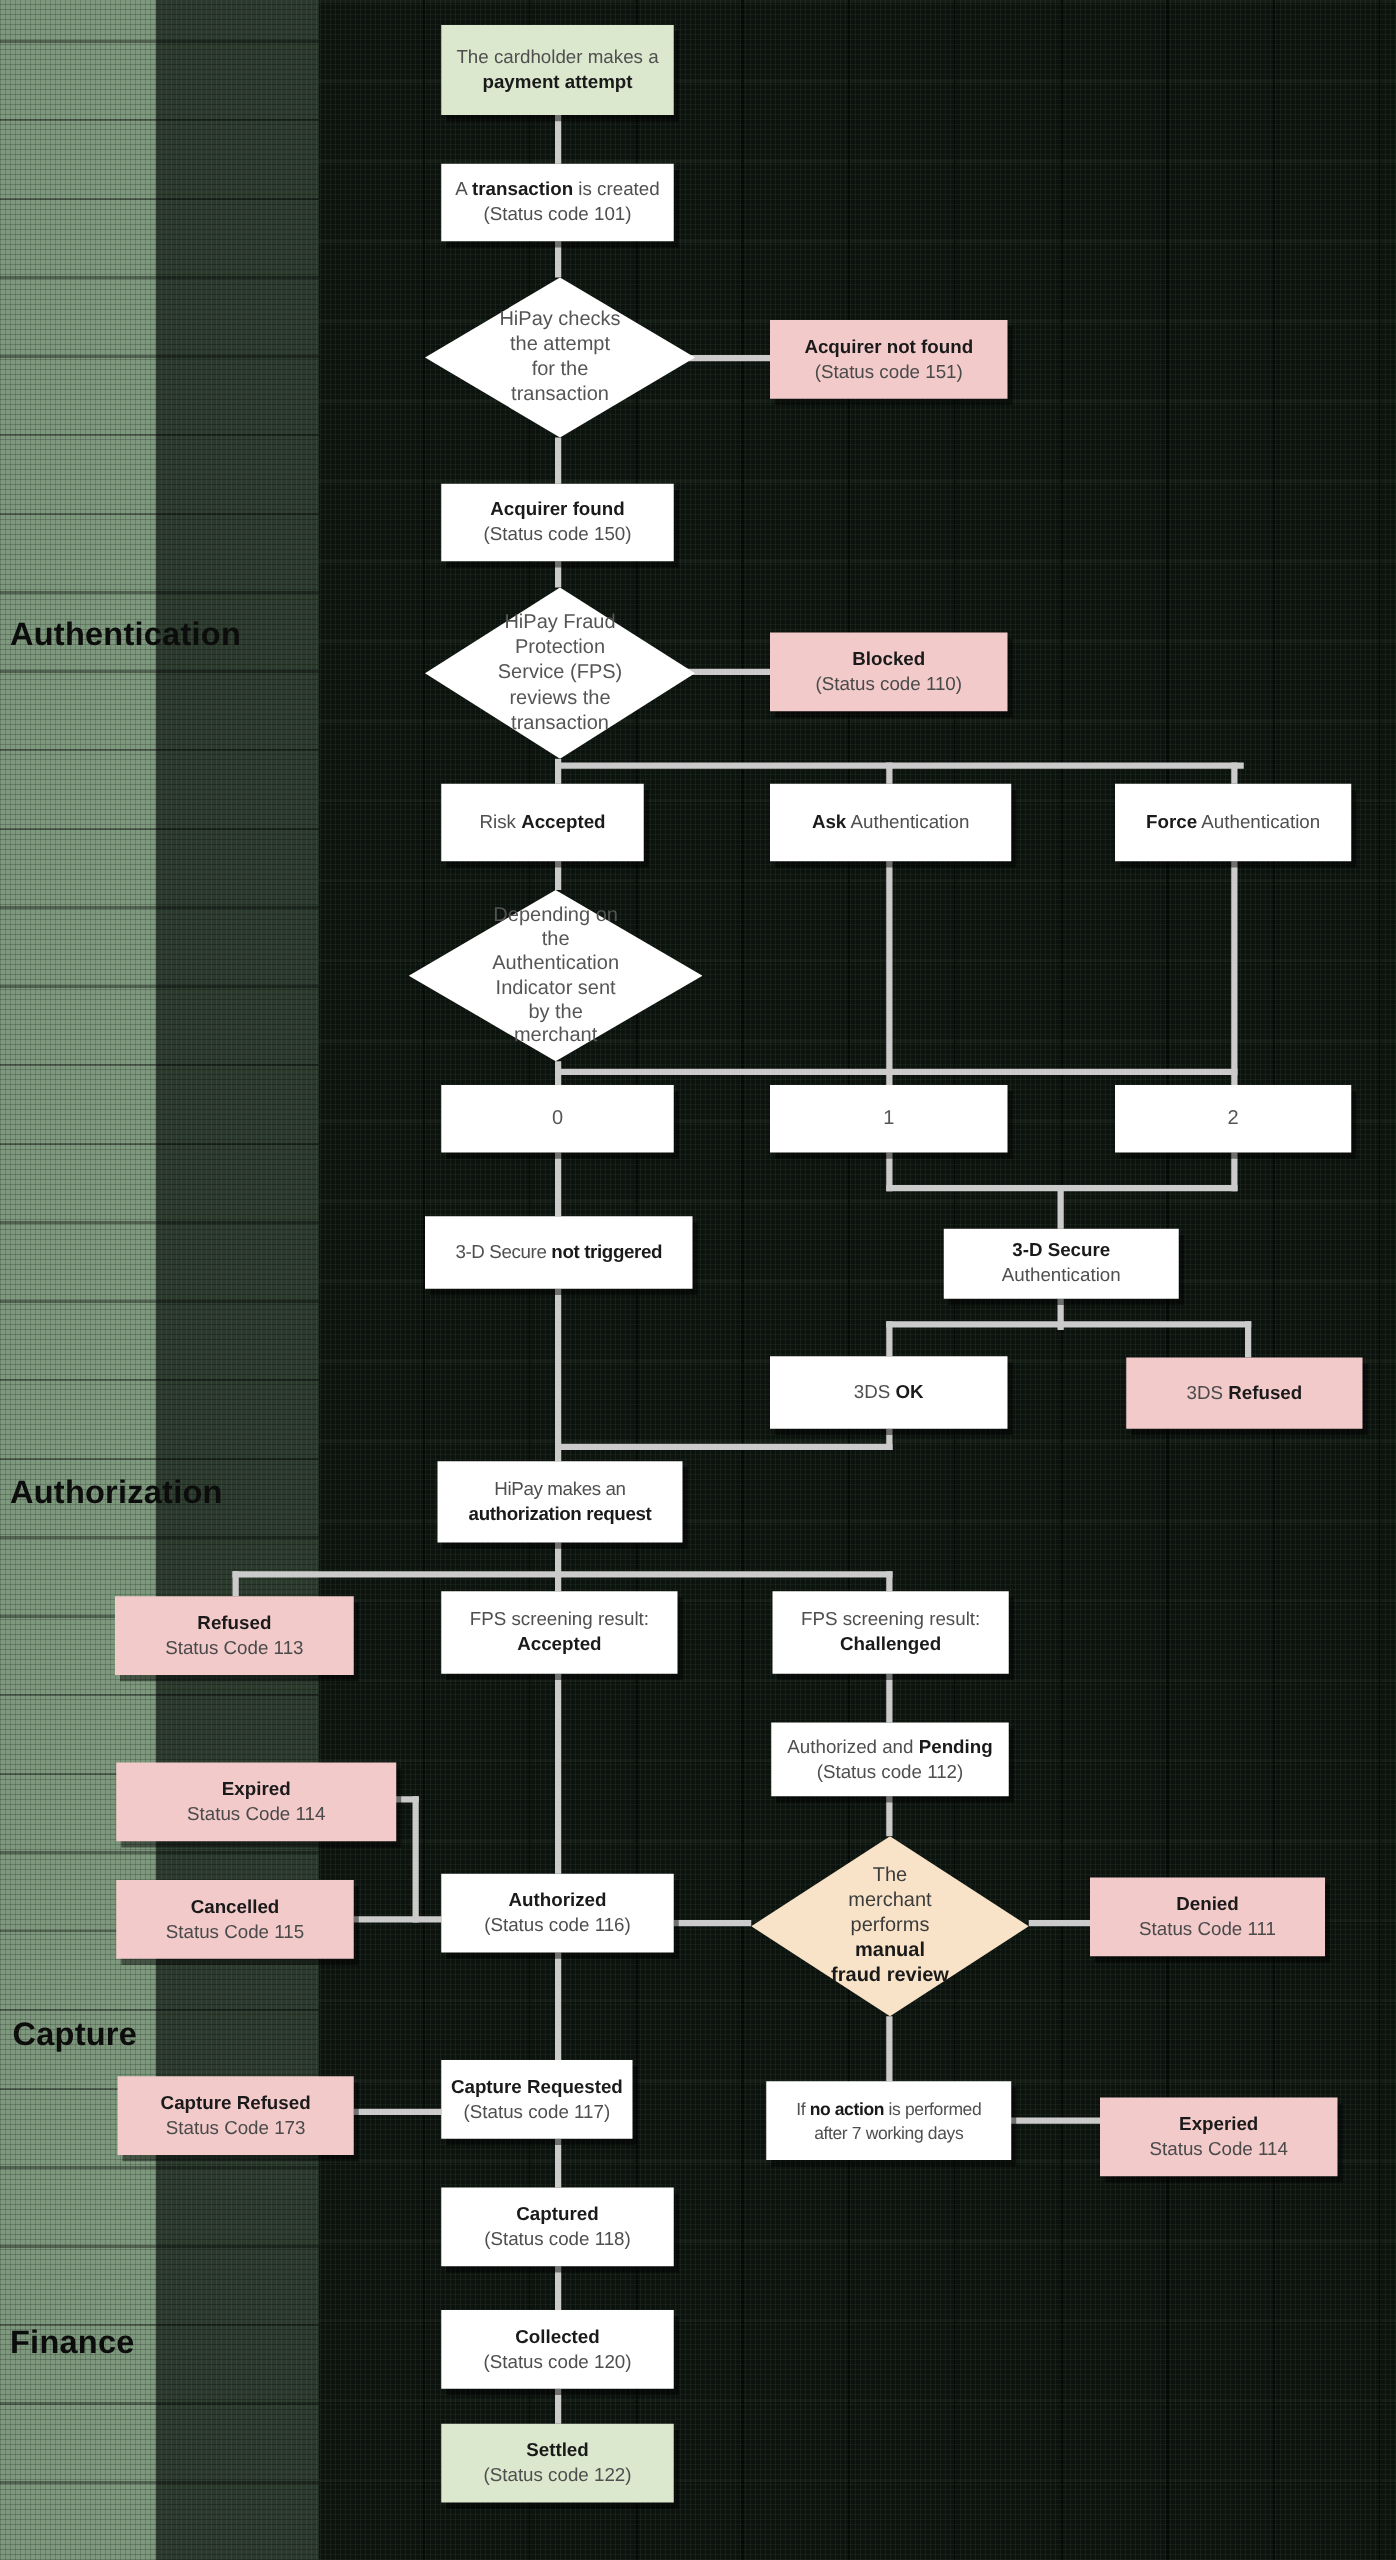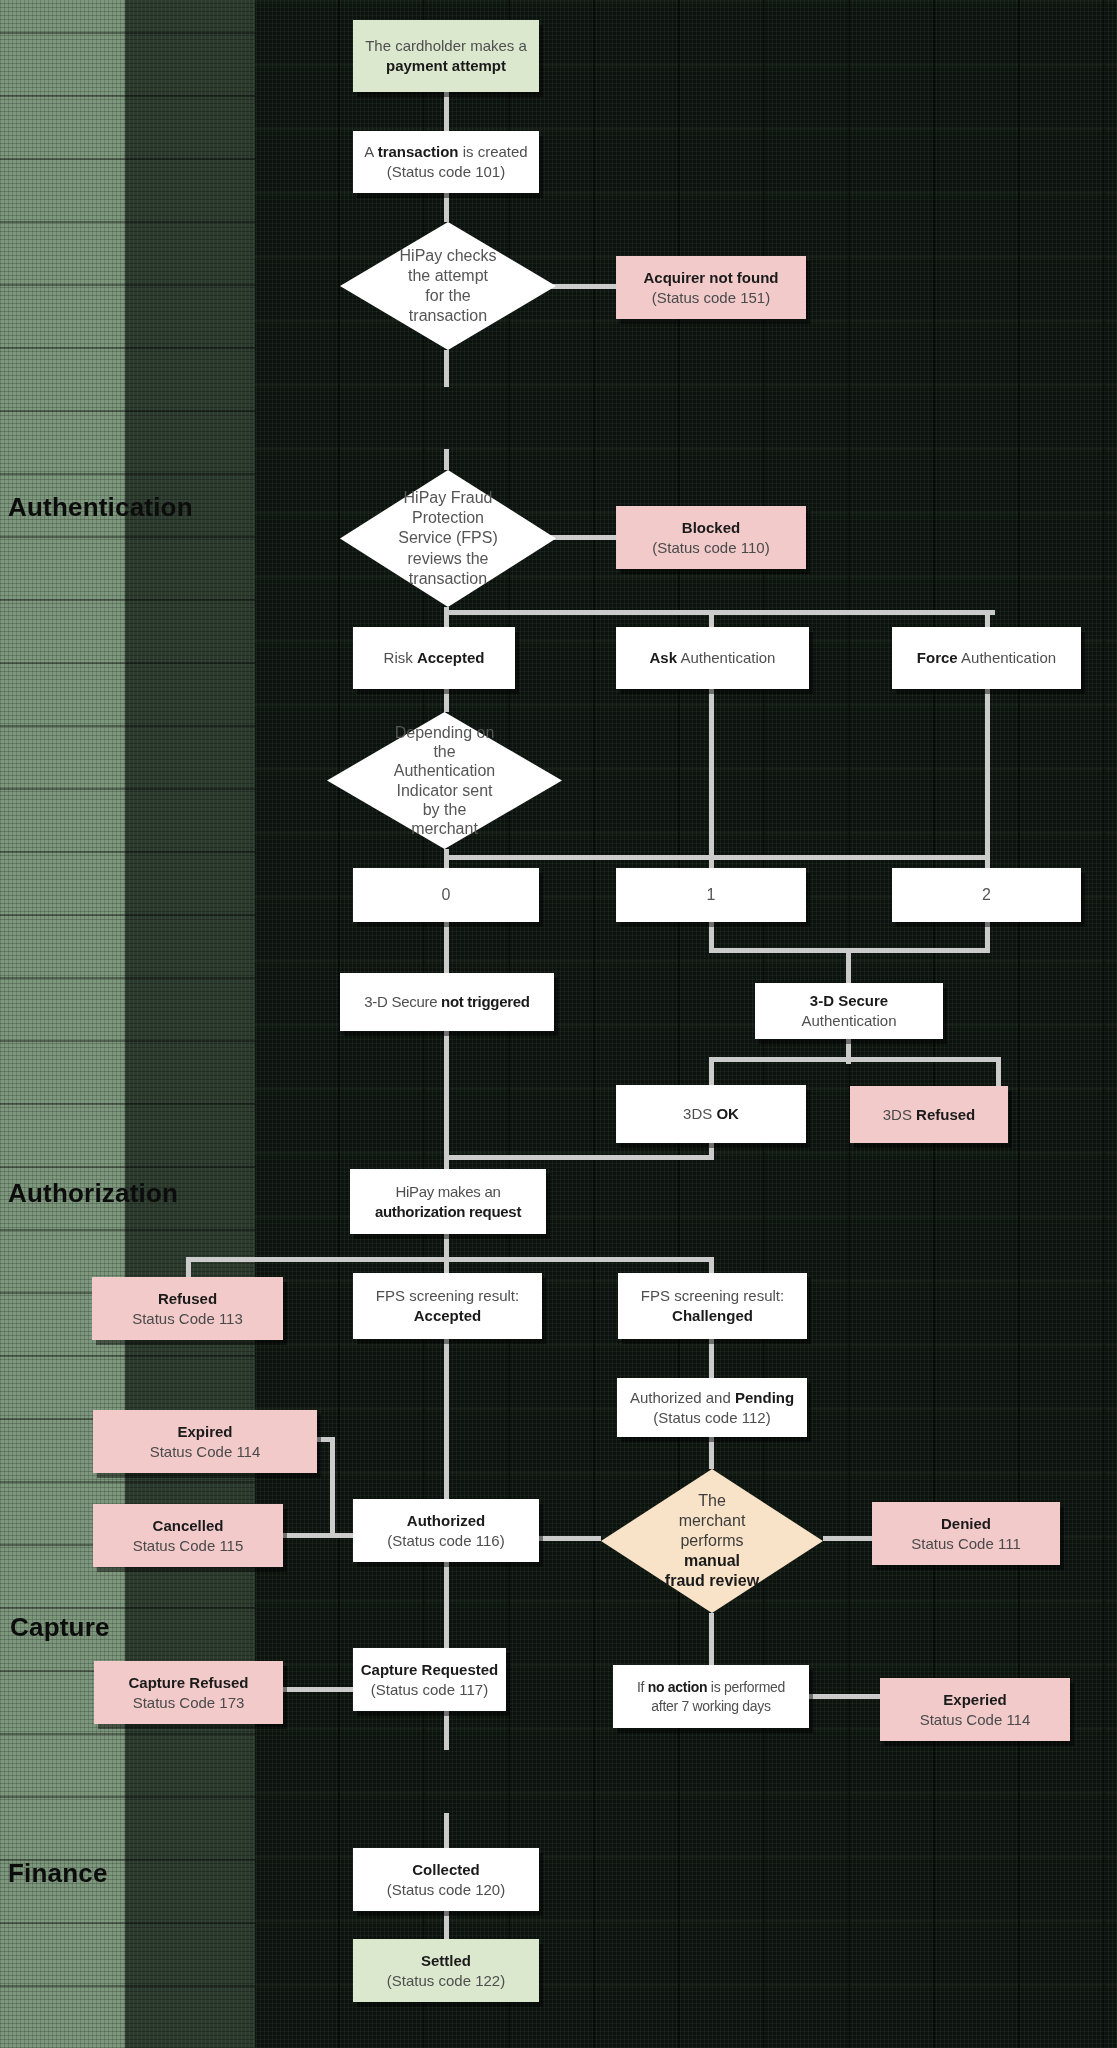--- a/index.html
+++ b/index.html
@@ -114,20 +114,23 @@
     <div class="ntxt"><span>A </span><span class="b">transaction</span><span> is created</span><br><span>(Status code 101)</span></div>
   </div>
 
   <div class="diamond" style="left:340px;top:222px;width:216px;height:128px">
     <div class="dshape"></div>
     <div class="dtxt"><span>HiPay checks</span><br><span>the attempt</span><br><span>for the</span><br><span>transaction</span></div>
   </div>
   <div class="node pink" style="left:616px;top:256px;width:190px;height:63px">
     <div class="ntxt"><span class="b">Acquirer not found</span><br><span>(Status code 151)</span></div>
   </div>
+  <div class="node" style="left:353px;top:387px;width:186px;height:62px">
+    <div class="ntxt"><span class="b">Acquirer found</span><br><span>(Status code 150)</span></div>
+  </div>
 
   <div class="diamond" style="left:340px;top:470px;width:216px;height:137px">
     <div class="dshape"></div>
     <div class="dtxt"><span>HiPay Fraud</span><br><span>Protection</span><br><span>Service (FPS)</span><br><span>reviews the</span><br><span>transaction</span></div>
   </div>
   <div class="node pink" style="left:616px;top:506px;width:190px;height:63px">
     <div class="ntxt"><span class="b">Blocked</span><br><span>(Status code 110)</span></div>
   </div>
 
   <div class="node" style="left:353px;top:627px;width:162px;height:62px">
@@ -158,21 +161,21 @@
   <div class="node tight" style="left:340px;top:973px;width:214px;height:58px">
     <div class="ntxt"><span>3-D Secure </span><span class="b">not triggered</span></div>
   </div>
   <div class="node" style="left:755px;top:983px;width:188px;height:56px">
     <div class="ntxt"><span class="b">3-D Secure</span><br><span>Authentication</span></div>
   </div>
 
   <div class="node" style="left:616px;top:1085px;width:190px;height:58px">
     <div class="ntxt"><span>3DS </span><span class="b">OK</span></div>
   </div>
-  <div class="node pink" style="left:850px;top:1086px;width:158px;height:57px">
+  <div class="node pink" style="left:901px;top:1086px;width:189px;height:57px">
     <div class="ntxt"><span>3DS </span><span class="b">Refused</span></div>
   </div>
 
   <div class="node tight" style="left:350px;top:1169px;width:196px;height:65px">
     <div class="ntxt"><span>HiPay makes an</span><br><span class="b">authorization request</span></div>
   </div>
 
   <div class="node pink" style="left:92px;top:1277px;width:191px;height:63px">
     <div class="ntxt"><span class="b">Refused</span><br><span>Status Code 113</span></div>
   </div>
@@ -211,20 +214,23 @@
   <div class="node" style="left:353px;top:1648px;width:153px;height:63px">
     <div class="ntxt"><span class="b">Capture Requested</span><br><span>(Status code 117)</span></div>
   </div>
   <div class="node tight" style="left:613px;top:1665px;width:196px;height:63px;font-size:14px">
     <div class="ntxt"><span>If </span><span class="b">no action</span><span> is performed</span><br><span>after 7 working days</span></div>
   </div>
   <div class="node pink" style="left:880px;top:1678px;width:190px;height:63px">
     <div class="ntxt"><span class="b">Experied</span><br><span>Status Code 114</span></div>
   </div>
 
+  <div class="node" style="left:353px;top:1750px;width:186px;height:63px">
+    <div class="ntxt"><span class="b">Captured</span><br><span>(Status code 118)</span></div>
+  </div>
   <div class="node" style="left:353px;top:1848px;width:186px;height:63px">
     <div class="ntxt"><span class="b">Collected</span><br><span>(Status code 120)</span></div>
   </div>
   <div class="node green" style="left:353px;top:1939px;width:186px;height:63px">
     <div class="ntxt"><span class="b">Settled</span><br><span>(Status code 122)</span></div>
   </div>
 
 </div>
 
 </body></html>

